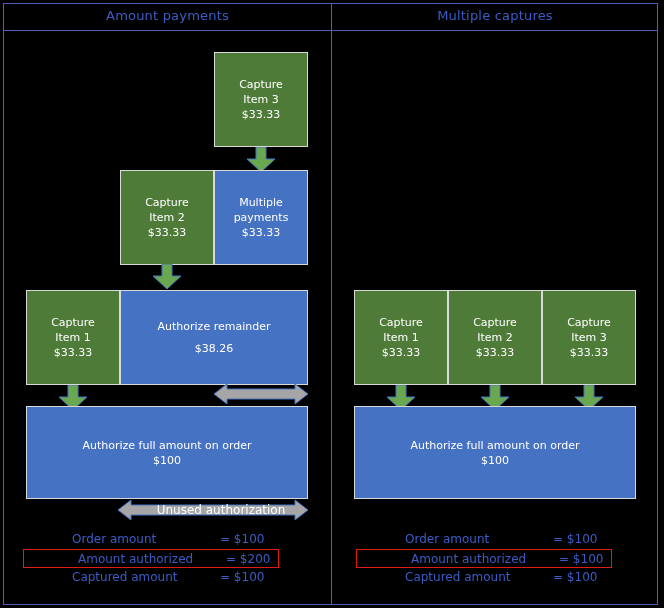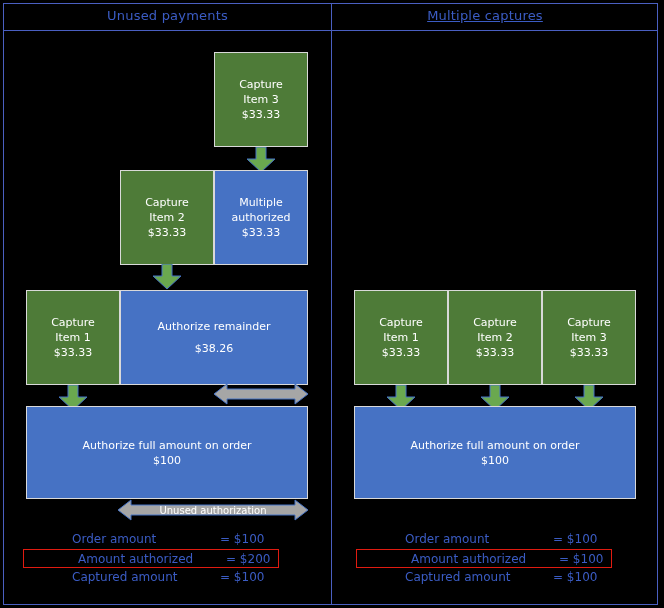--- a/index.html
+++ b/index.html
@@ -49,21 +49,21 @@
     top: 5px;
     height: 22px;
     line-height: 22px;
     text-align: center;
     color: #3b5cc4;
     font-size: 13px;
     letter-spacing: 0.2px;
     white-space: nowrap;
   }
   .col-title.left  { left: 4px;   width: 327px; }
-  .col-title.right { left: 322px; width: 326px; text-decoration: underline; }
+  .col-title.right { left: 332px; width: 326px; }
 
   
   .box {
     position: absolute;
     box-sizing: border-box;
     border: 1px solid #d9d9d9;
     color: #ffffff;
     font-size: 11px;
     line-height: 15px;
     display: flex;
@@ -82,29 +82,29 @@
     position: absolute;
     width: 30px;
     height: 26px;
   }
   .arrow-lr {
     position: absolute;
     height: 22px;
   }
   .arrow-lr .lbl {
     position: absolute;
-    left: 0;
+    left: 8px;
     top: 0;
     width: 100%;
     height: 100%;
     display: flex;
     align-items: center;
     justify-content: center;
     color: #ffffff;
-    font-size: 10px;
+    font-size: 12px;
     white-space: nowrap;
     pointer-events: none;
   }
 
   
   .legend {
     position: absolute;
     color: #3b5cc4;
     font-size: 12px;
   }
@@ -126,21 +126,21 @@
 </style>
 </head>
 <body>
 
 <div id="diagram">
 
   <div class="frame"></div>
   <div class="hdr-rule"></div>
   <div class="v-divider"></div>
 
-  <div class="col-title left">Unused payments</div>
+  <div class="col-title left">Amount payments</div>
   <div class="col-title right">Multiple captures</div>
 
   <div class="box green" style="left:214px; top:52px; width:94px; height:95px;">
     <span class="ln">Capture</span>
     <span class="ln">Item 3</span>
     <span class="ln">$33.33</span>
   </div>
 
   <div class="arrow-down" style="left:246px; top:147px;">
     <svg width="30" height="26" viewBox="0 0 30 26">
@@ -149,21 +149,21 @@
   </div>
 
   <div class="box green" style="left:120px; top:170px; width:94px; height:95px;">
     <span class="ln">Capture</span>
     <span class="ln">Item 2</span>
     <span class="ln">$33.33</span>
   </div>
 
   <div class="box blue" style="left:214px; top:170px; width:94px; height:95px;">
     <span class="ln">Multiple</span>
-    <span class="ln">authorized</span>
+    <span class="ln">payments</span>
     <span class="ln">$33.33</span>
   </div>
 
   <div class="arrow-down" style="left:152px; top:264px;">
     <svg width="30" height="26" viewBox="0 0 30 26">
       <polygon points="10,0 20,0 20,12 29,12 15,25 1,12 10,12" fill="#6aa84f" stroke="#4472c4" stroke-width="1"></polygon>
     </svg>
   </div>
 
   <div class="box green" style="left:26px; top:290px; width:94px; height:95px;">

